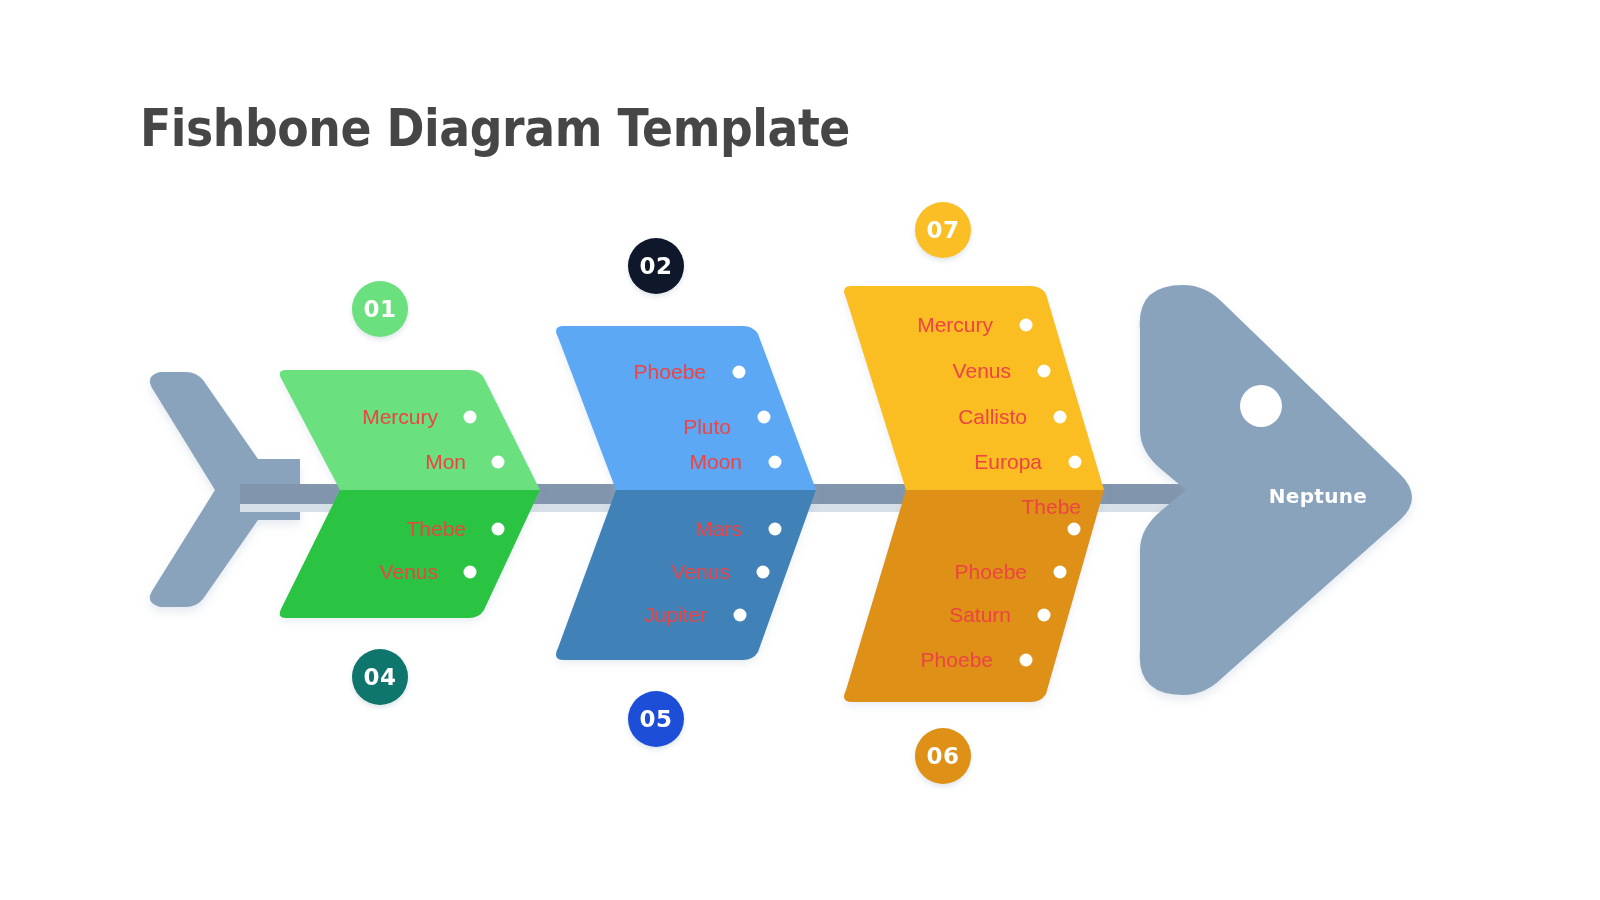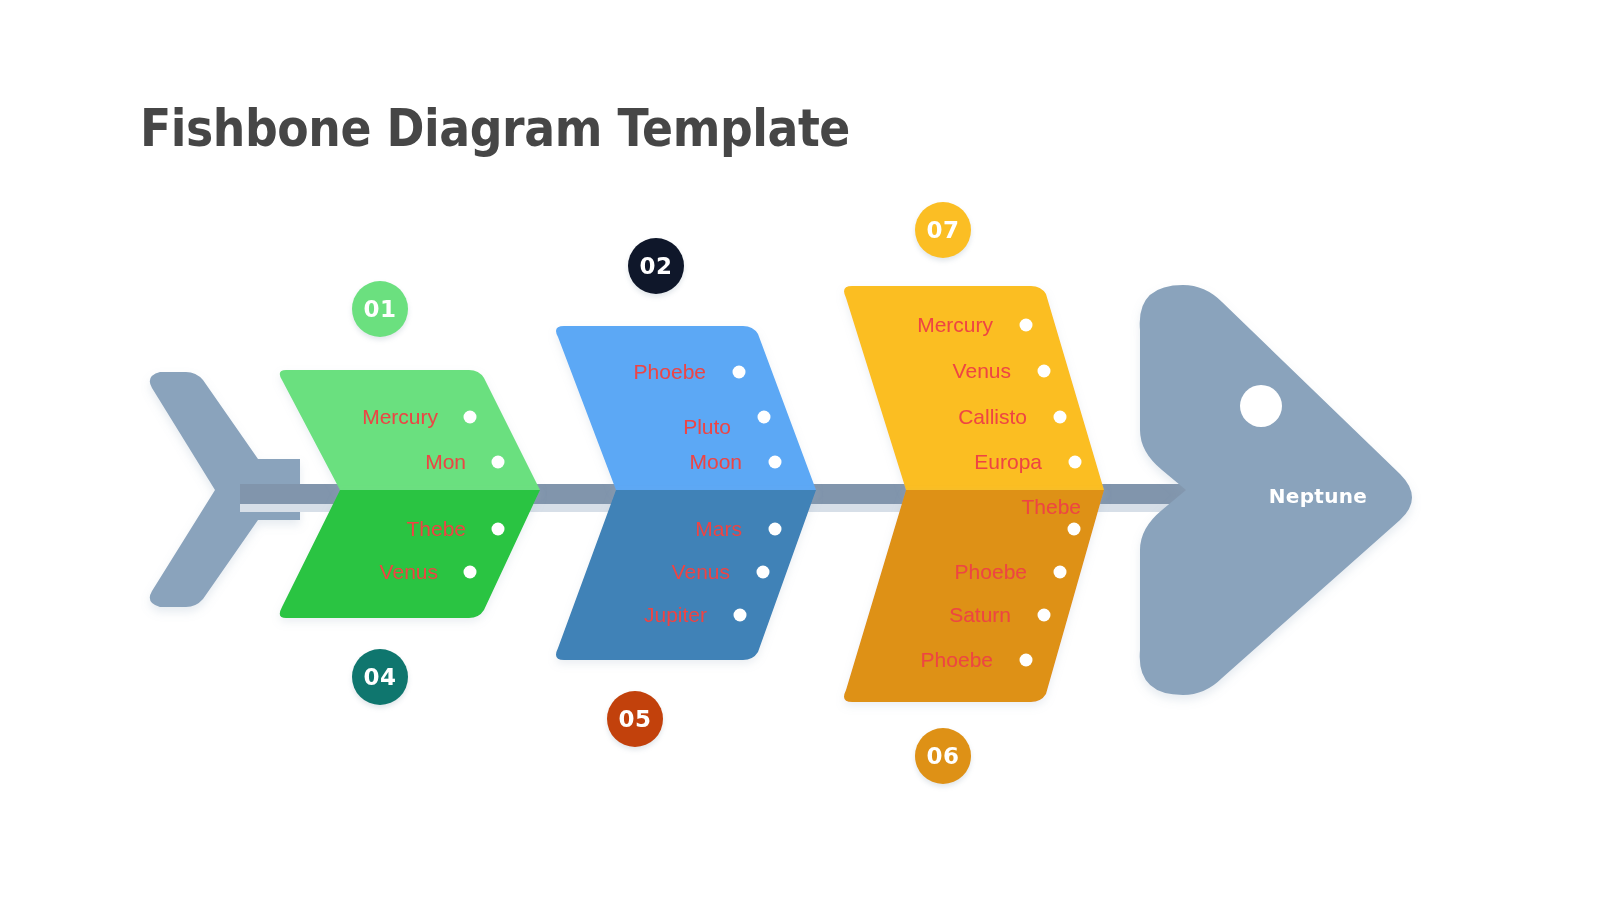--- a/index.html
+++ b/index.html
@@ -197,18 +197,18 @@
 
   <div class="bone-label" style="left:1041px; top:507px;margin-left:40px;">Thebe</div>
   <div class="bone-label" style="left:1027px; top:572px;">Phoebe</div>
   <div class="bone-label" style="left:1011px; top:615px;">Saturn</div>
   <div class="bone-label" style="left:993px; top:660px;">Phoebe</div>
 
   <div class="badge" style="left:380px; top:309px; background:#6BE07F;">01</div>
   <div class="badge" style="left:656px; top:266px; background:#0f172a;">02</div>
   <div class="badge" style="left:943px; top:230px; background:#FBBE24;">07</div>
   <div class="badge" style="left:380px; top:677px; background:#0f766e;">04</div>
-  <div class="badge" style="left:635px; top:719px; background:#c2410c;">05</div>
+  <div class="badge" style="left:656px; top:719px; background:#1d4ed8;">05</div>
   <div class="badge" style="left:943px; top:756px; background:#DE9116;">06</div>
 
   <div id="head-label" style="left:1318px; top:496px;">Neptune</div>
 
 </div>
 
 </body></html>

